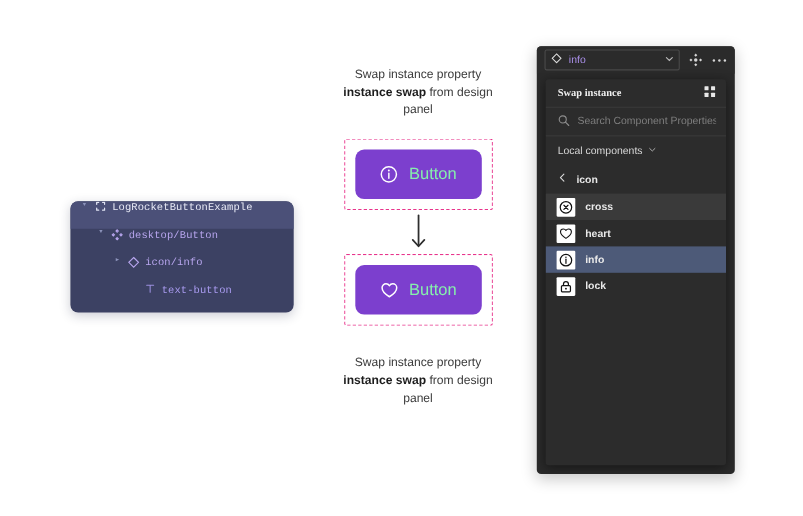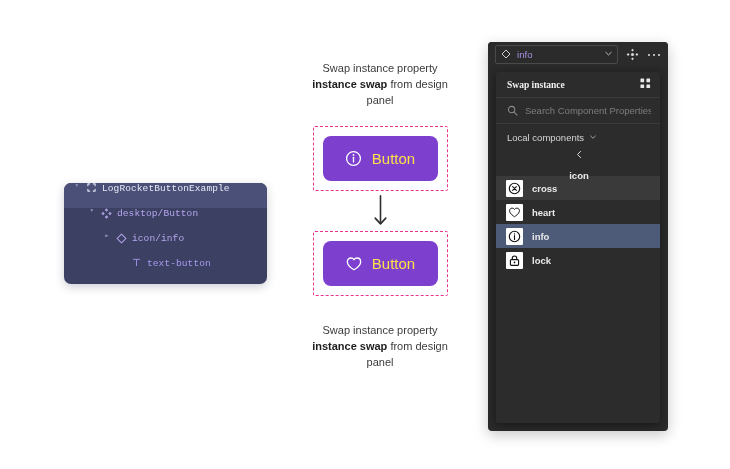--- a/index.html
+++ b/index.html
@@ -76,21 +76,21 @@
     border-radius: 2px;
   }
   .pill-btn {
     height: 45px;
     background: #7c3fce;
     border-radius: 8px;
     display: flex;
     align-items: center;
     justify-content: center;
     gap: 9px;
-    color: #fde047;
+    color: #86efac;
     font-size: 15px;
   }
   .pill-btn .glyph {
     display: flex; align-items: center; justify-content: center;
     width: 18px; height: 18px;
   }
 
   #arrow-down {
     width: 180px;
     text-align: center;
@@ -175,21 +175,20 @@
     font-size: 9.5px;
     color: #d6d6d6;
   }
   .dd-back {
     height: 26px;
     display: flex; align-items: center;
     gap: 9px;
     padding: 0 9px 0 11px;
     font-size: 9.5px; font-weight: bold;
     color: #e8e8e8;
-    flex-direction: column;
   }
   .comp-row {
     height: 24px;
     display: flex; align-items: center;
     gap: 9px;
     padding: 0 9px 0 10px;
     font-size: 9.5px; font-weight: bold;
     color: #eaeaea;
   }
   .comp-row.hover { background: #3a3a3a; }

